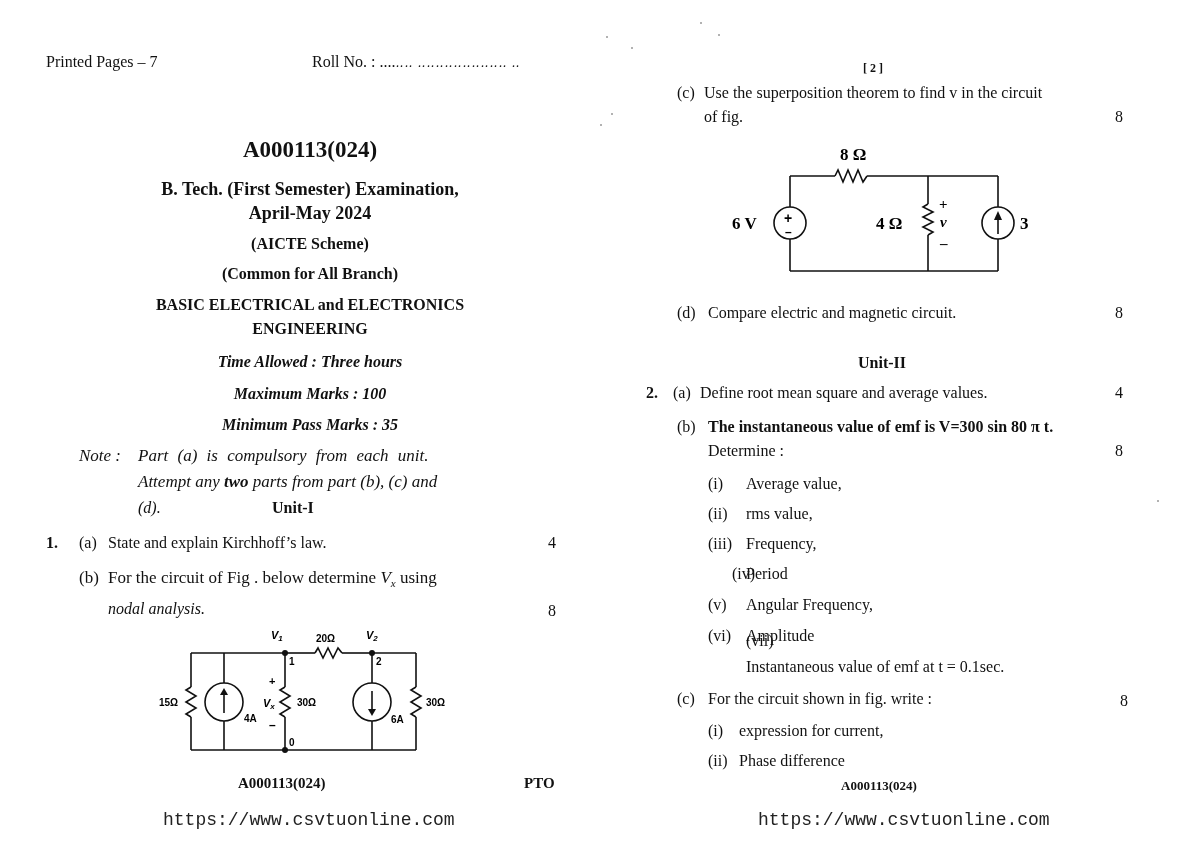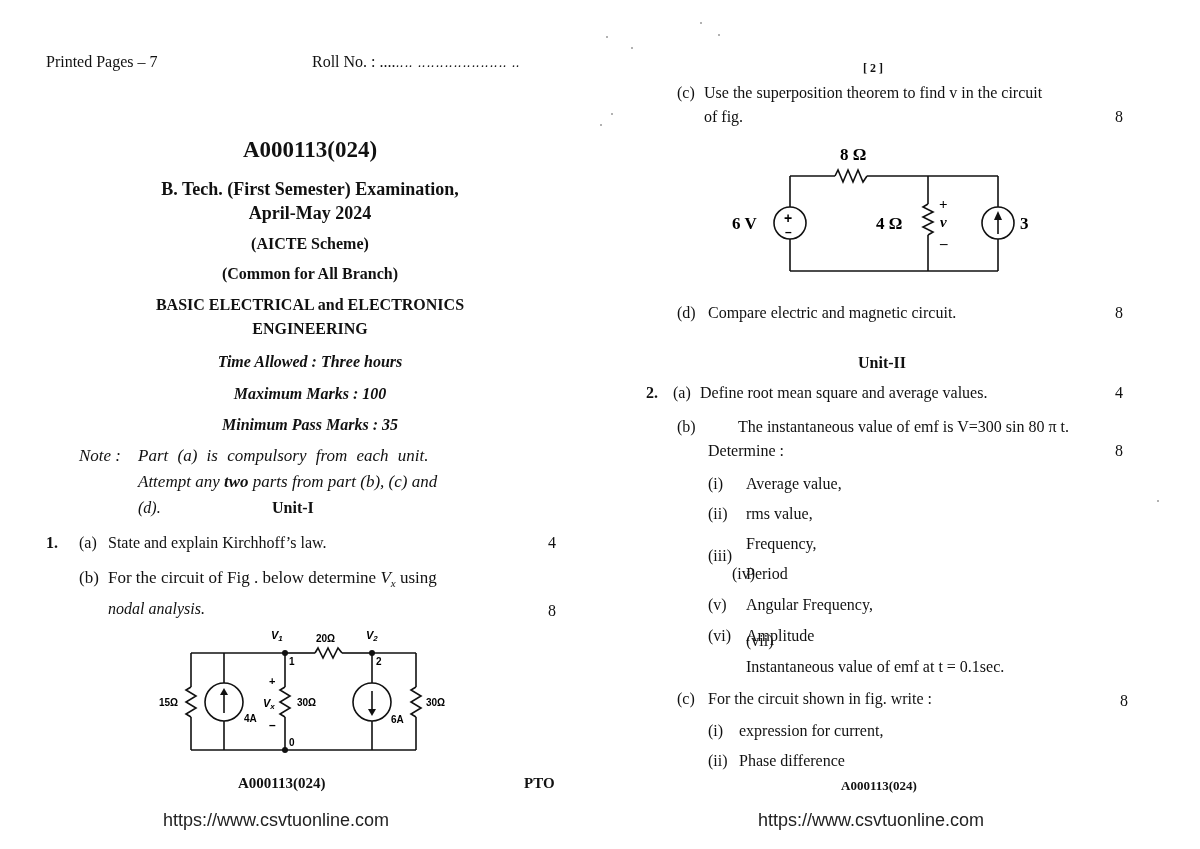--- a/index.html
+++ b/index.html
@@ -3,21 +3,21 @@
 <meta charset="utf-8">
 <style>
   html, body { margin: 0; padding: 0; background: #ffffff; }
   body { width: 1200px; height: 849px; position: relative; overflow: hidden;
          font-family: "Liberation Serif", "DejaVu Serif", serif; color: #111; }
   .abs { position: absolute; white-space: nowrap; }
   .b { font-weight: bold; }
   .i { font-style: italic; }
   .bi { font-weight: bold; font-style: italic; }
   .c { text-align: center; }
-  .sans { font-family: Liberation Sans, sans-serif; }
+  .sans { font-family: Liberation Mono, monospace; }
   .f15 { font-size: 15px; }
   .f16 { font-size: 16px; }
   .f17 { font-size: 17px; }
   .f18 { font-size: 18px; }
   .f23 { font-size: 23px; }
   svg text { font-family: "Liberation Sans", "DejaVu Sans", sans-serif; }
   .speck { position: absolute; width: 2px; height: 2px; background: #999; border-radius: 1px; }
 </style>
 </head>
 <body>
@@ -173,32 +173,32 @@
   <div class="abs f16" style="left:1115px; top:304px;">8</div>
 
   <div class="abs b f16" style="left:858px; top:354px;">Unit-II</div>
 
   <div class="abs b f16" style="left:646px; top:384px;">2.</div>
   <div class="abs f16" style="left:673px; top:384px;">(a)</div>
   <div class="abs f16" style="left:700px; top:384px;">Define root mean square and average values.</div>
   <div class="abs f16" style="left:1115px; top:384px;">4</div>
 
   <div class="abs f16" style="left:677px; top:418px;">(b)</div>
-  <div class="abs f16" style="left:738px; top:418px;">The instantaneous value of emf is V=300 sin 80 π t.</div>
+  <div class="abs f16" style="left:708px; top:418px;font-weight:bold;">The instantaneous value of emf is V=300 sin 80 π t.</div>
   <div class="abs f16" style="left:708px; top:442px;">Determine :</div>
   <div class="abs f16" style="left:1115px; top:442px;">8</div>
 
   <div>
     <div class="abs f16" style="left:708px; top:475px;">(i)</div>
     <div class="abs f16" style="left:746px; top:475px;">Average value,</div>
 
     <div class="abs f16" style="left:708px; top:505px;">(ii)</div>
     <div class="abs f16" style="left:746px; top:505px;">rms value,</div>
 
-    <div class="abs f16" style="left:708px; top:535px;margin-top:12px;">(iii)</div>
+    <div class="abs f16" style="left:708px; top:535px;">(iii)</div>
     <div class="abs f16" style="left:746px; top:535px;">Frequency,</div>
 
     <div class="abs f16" style="left:732px; top:565px;">(iv)</div>
     <div class="abs f16" style="left:746px; top:565px;">Period</div>
 
     <div class="abs f16" style="left:708px; top:596px;">(v)</div>
     <div class="abs f16" style="left:746px; top:596px;">Angular Frequency,</div>
 
     <div class="abs f16" style="left:708px; top:627px;">(vi)</div>
     <div class="abs f16" style="left:746px; top:627px;text-align:right;">Amplitude</div>

